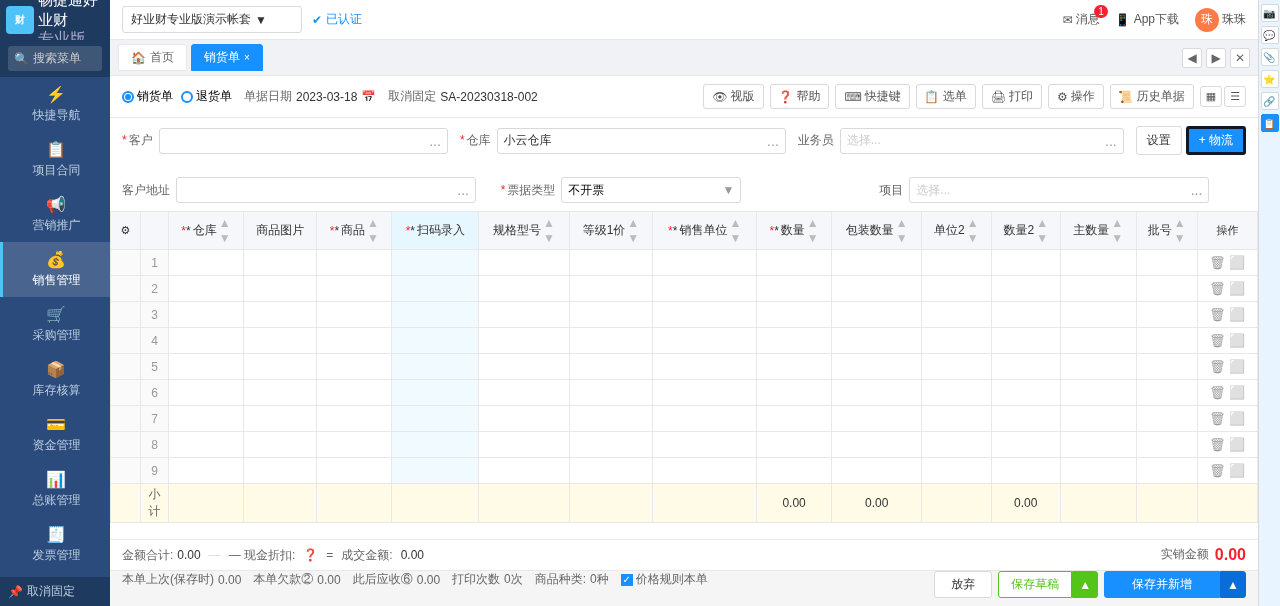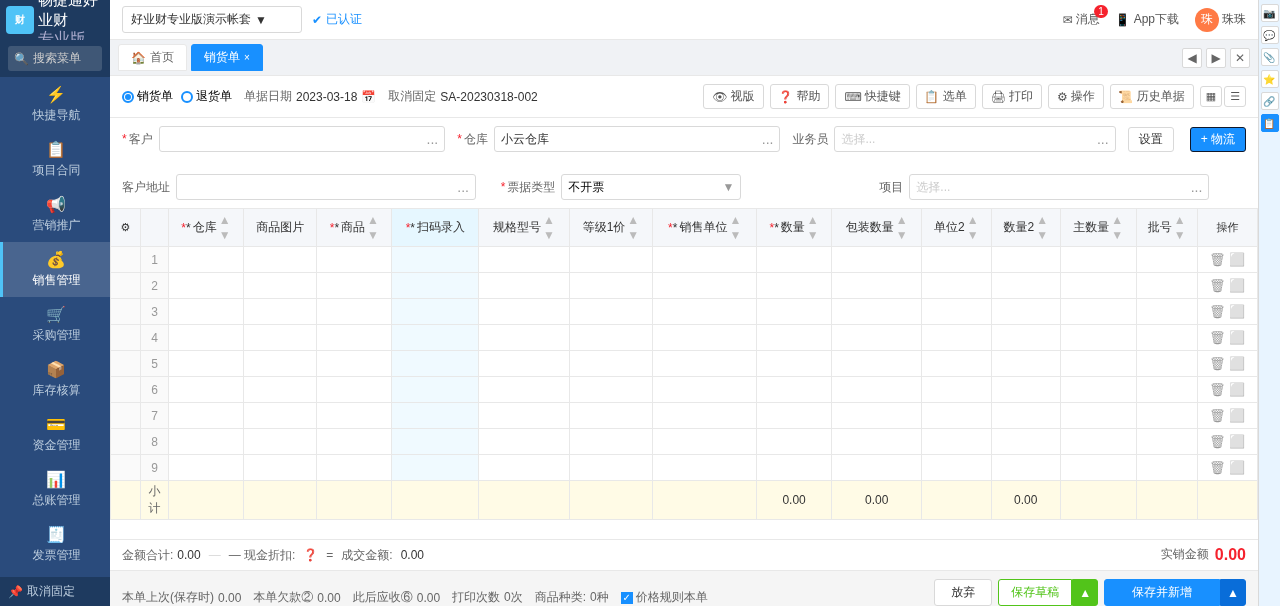--- a/index.html
+++ b/index.html
@@ -60,21 +60,21 @@
     .field-group { display: flex; align-items: center; gap: 6px; flex: 1; }
     .field-label { color: #666; white-space: nowrap; }
     .field-required::before { content: '*'; color: #f5222d; margin-right: 2px; }
     .field-input { flex: 1; height: 26px; border: 1px solid #d9d9d9; border-radius: 3px; padding: 0 6px; display: flex; align-items: center; justify-content: space-between; cursor: pointer; color: #333; min-width: 160px; max-width: 220px; }
     .field-input-wide { min-width: 220px; max-width: 300px; }
     .field-dots { color: #999; font-size: 14px; cursor: pointer; }
     .field-select { flex: 1; height: 26px; border: 1px solid #d9d9d9; border-radius: 3px; padding: 0 6px; display: flex; align-items: center; justify-content: space-between; min-width: 120px; max-width: 180px; cursor: pointer; }
     .field-select-arrow { color: #999; }
     .action-btns { margin-left: auto; display: flex; gap: 4px; }
     .action-btn { padding: 3px 10px; border-radius: 3px; cursor: pointer; font-size: 12px; }
-    .action-btn-primary { background: #1890ff; color: #fff; border: 1px solid #0f172a; margin-left: 12px; }
+    .action-btn-primary { background: #1890ff; color: #fff; border: 3px solid #0f172a; }
     .action-btn-default { background: #fff; color: #333; border: 1px solid #d9d9d9; }
 
     .field-note { display: flex; align-items: center; gap: 4px; padding: 0 12px; }
     .note-label { color: #666; }
     .note-input { width: 280px; height: 26px; border: 1px solid #d9d9d9; border-radius: 3px; padding: 0 6px; }
 
     
     .data-tabs { display: flex; padding: 4px 12px 0; border-bottom: 1px solid #e8e8e8; gap: 0; }
     .data-tab { padding: 4px 12px; cursor: pointer; color: #666; border-bottom: 2px solid transparent; }
     .data-tab.active { color: #1890ff; border-bottom-color: #1890ff; font-weight: 500; }
@@ -98,21 +98,21 @@
 
     
     .bottom-summary { padding: 6px 12px; background: #fff; border-top: 1px solid #e8e8e8; display: flex; align-items: center; gap: 8px; flex-wrap: wrap; }
     .summary-item { display: flex; align-items: center; gap: 4px; color: #666; }
     .summary-val { color: #333; font-weight: 500; }
     .summary-sep { color: #d9d9d9; }
     .summary-right { margin-left: auto; display: flex; gap: 6px; }
     .realamt-val { color: #f5222d; font-size: 16px; font-weight: bold; }
 
     
-    .bottom-bar { height: 36px; background: #f5f5f5; border-top: 1px solid #e8e8e8; display: flex; align-items: flex-end; padding: 0 12px; gap: 4px; }
+    .bottom-bar { height: 36px; background: #f5f5f5; border-top: 1px solid #e8e8e8; display: flex; align-items: flex-start; padding: 0 12px; gap: 4px; }
     .bottom-info { display: flex; align-items: center; gap: 12px; color: #666; flex: 1; }
     .bottom-info-item { display: flex; align-items: center; gap: 4px; }
     .bottom-actions { display: flex; gap: 6px; }
     .btn-abandon { padding: 4px 16px; background: #fff; border: 1px solid #d9d9d9; border-radius: 3px; cursor: pointer; color: #333; }
     .btn-save-draft { padding: 4px 12px; background: #fff; border: 1px solid #52c41a; color: #52c41a; border-radius: 3px 0 0 3px; cursor: pointer; display: flex; align-items: center; gap: 3px; }
     .btn-save-draft-arrow { padding: 4px 6px; background: #52c41a; border: 1px solid #52c41a; color: #fff; border-radius: 0 3px 3px 0; cursor: pointer; }
     .btn-save-new { padding: 4px 27px; background: #1890ff; border: 1px solid #1890ff; color: #fff; border-radius: 3px 0 0 3px; cursor: pointer; display: flex; align-items: center; gap: 3px; }
     .btn-save-new-arrow { padding: 4px 6px; background: #096dd9; border: 1px solid #096dd9; color: #fff; border-radius: 0 3px 3px 0; cursor: pointer; }
     .checkbox-item { display: flex; align-items: center; gap: 3px; }
     .checkbox-box { width: 12px; height: 12px; border: 1px solid #1890ff; background: #1890ff; display: flex; align-items: center; justify-content: center; cursor: pointer; }

